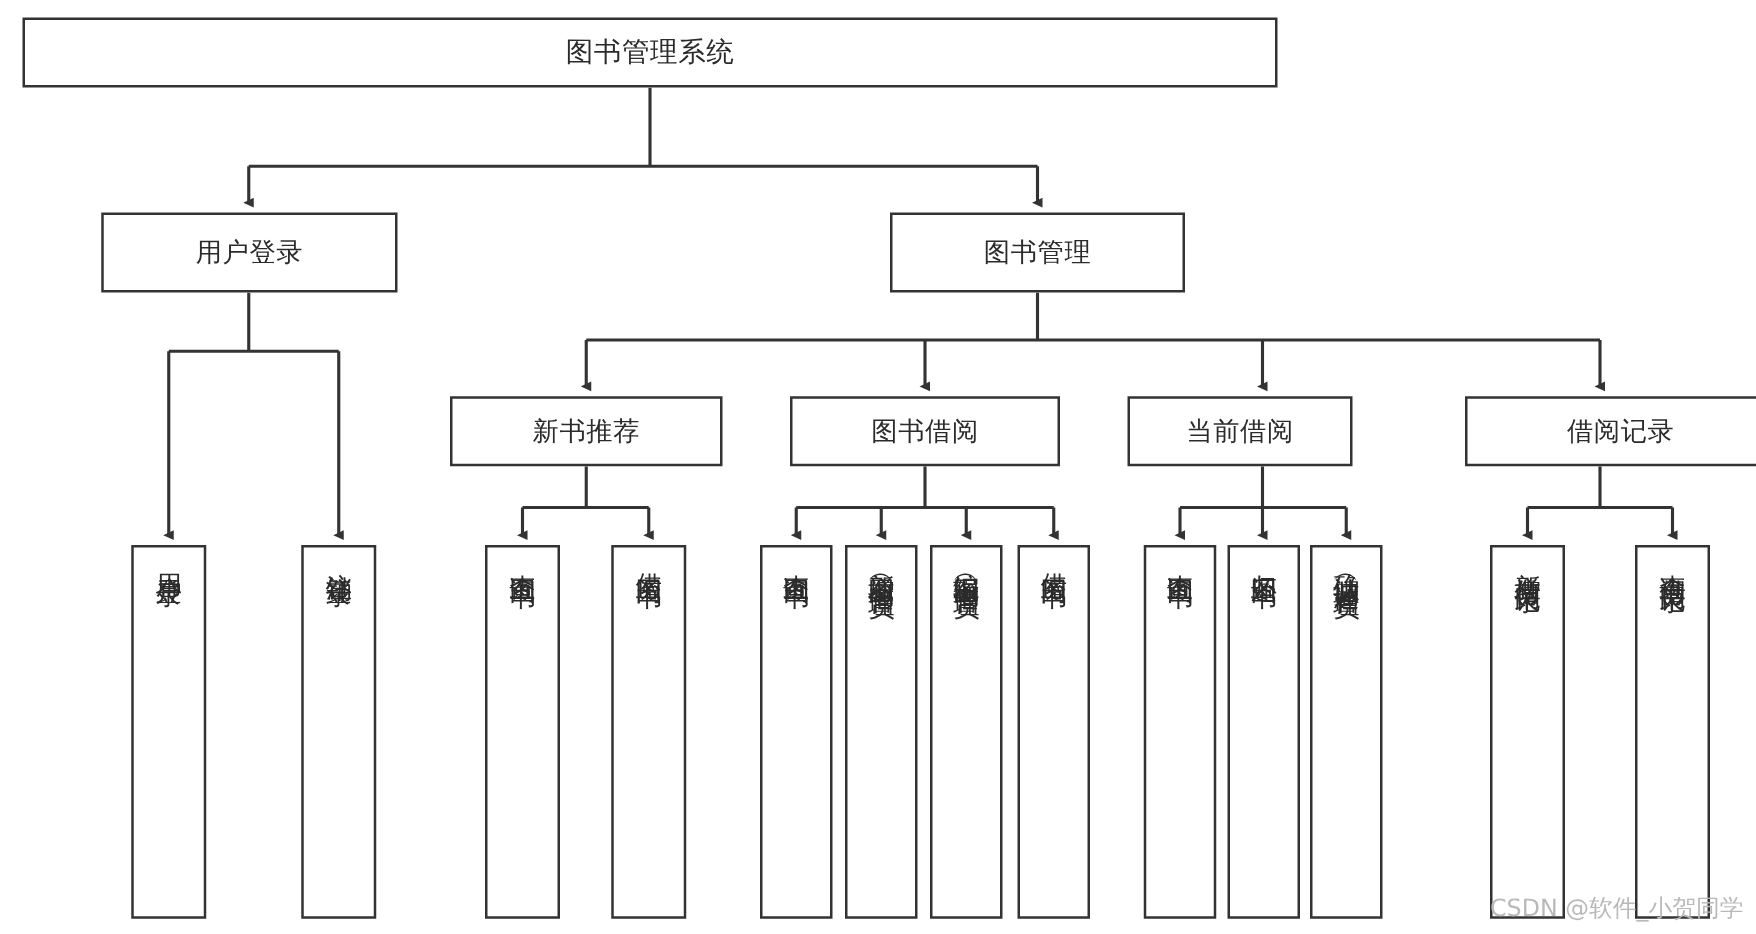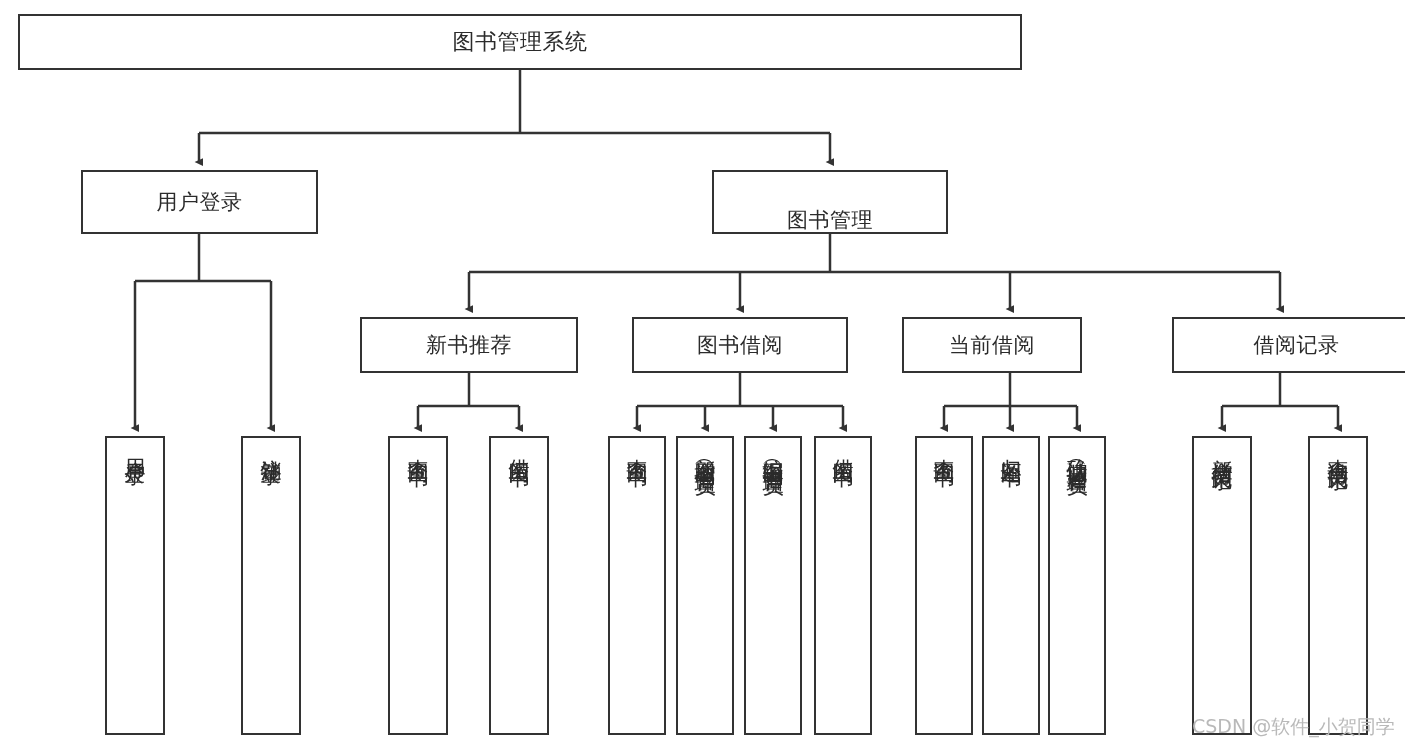--- a/index.html
+++ b/index.html
@@ -128,21 +128,21 @@
   </svg>
 
   <div class="node horiz root" style="left:18px; top:14px; width:1004px; height:56px;">
     <span class="label">图书管理系统</span>
   </div>
 
   <div class="node horiz" style="left:81px; top:170px; width:237px; height:64px;">
     <span class="label">用户登录</span>
   </div>
 
-  <div class="node horiz" style="left:712px; top:170px; width:236px; height:64px;align-items:flex-end;">
+  <div class="node horiz" style="left:712px; top:170px; width:236px; height:64px;">
     <span class="label">图书管理</span>
   </div>
 
   <div class="node horiz" style="left:360px; top:317px; width:218px; height:56px;">
     <span class="label">新书推荐</span>
   </div>
 
   <div class="node horiz" style="left:632px; top:317px; width:216px; height:56px;">
     <span class="label">图书借阅</span>
   </div>

